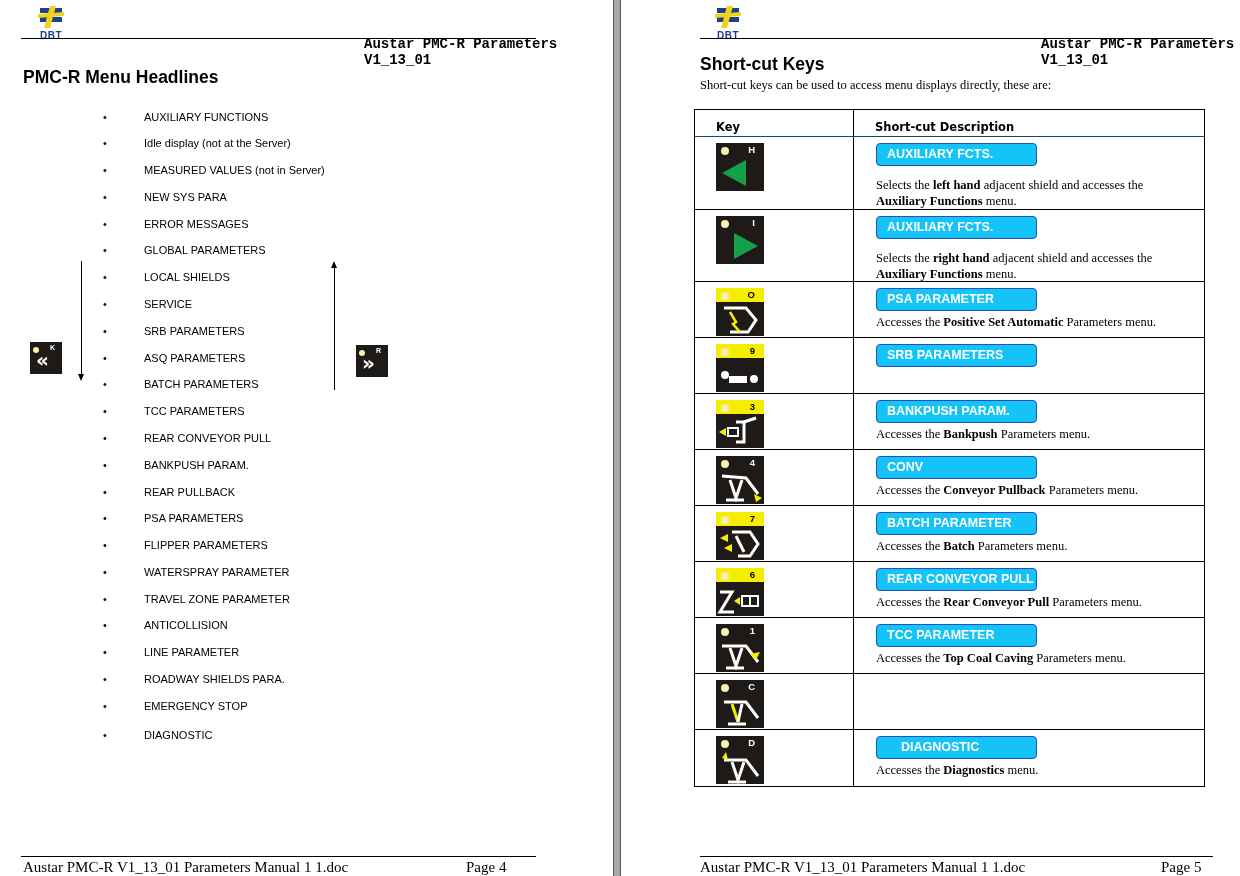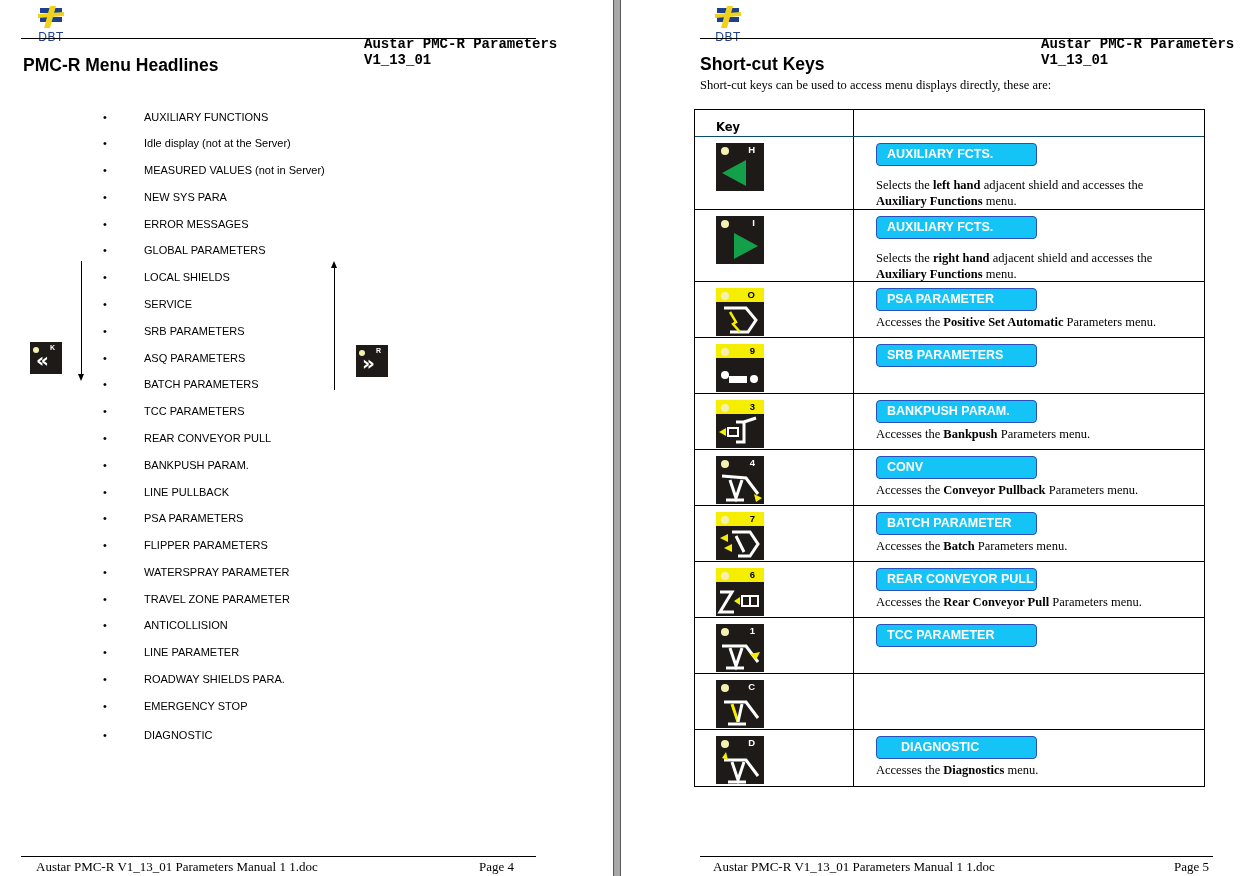--- a/index.html
+++ b/index.html
@@ -6,25 +6,25 @@
   html, body { width: 1240px; height: 876px; overflow: hidden; background: #ffffff; }
   body { position: relative; font-family: "Liberation Sans", sans-serif; color: #000; }
 
   .page { position: absolute; top: 0; height: 876px; background: #fff; }
   .page-left { left: 0; width: 613px; }
   .page-right { left: 621px; width: 619px; }
   .separator { position: absolute; left: 613px; top: 0; width: 8px; height: 876px; background: #a8a8a8; border-left: 1px solid #5a5a5a; border-right: 1px solid #5a5a5a; }
 
   .logo { position: absolute; top: 4px; width: 30px; height: 34px; }
   .logo svg { display: block; }
-  .logo-text { position: absolute; top: 26px; left: 0; width: 30px; text-align: center; font-size: 12px; font-weight: normal; color: #1d3f8c; letter-spacing: 0.5px; }
+  .logo-text { position: absolute; top: 26px; left: 0; width: 30px; text-align: center; font-size: 10px; font-weight: bold; color: #1d3f8c; letter-spacing: 0.5px; }
   .header-title { position: absolute; top: 36px; font-size: 14px; font-weight: bold; font-family: Liberation Mono, monospace; }
   .header-rule { position: absolute; top: 38px; height: 1px; background: #000; }
   .footer-rule { position: absolute; top: 856px; height: 1px; background: #000; }
-  .footer-text { position: absolute; top: 859px; font-family: "Liberation Serif", serif; font-size: 13px; margin-left: 13px; }
+  .footer-text { position: absolute; top: 859px; font-family: "Liberation Serif", serif; font-size: 15px; }
 
   .h1 { position: absolute; font-weight: bold; font-size: 17.5px; }
 
   
   .menu-list { position: absolute; left: 102px; top: 108px; width: 300px; }
   .menu-item { position: absolute; left: 0; height: 18px; font-size: 11px; display: flex; align-items: center; }
   .menu-item .bullet { width: 42px; font-size: 11px; padding-left: 1px; }
   .menu-item .label { white-space: nowrap; }
 
   .arrow-line { position: absolute; width: 1px; background: #000; }
@@ -67,21 +67,21 @@
       <rect x="4" y="4" width="22" height="5" fill="#1d3f8c"></rect>
       <rect x="4" y="13" width="22" height="5" fill="#1d3f8c"></rect>
       <polygon points="8,24 14,2 20,2 14,24" fill="#f0d21c"></polygon>
       <polygon points="2,10 28,8 28,12 2,14" fill="#f0d21c"></polygon>
     </svg>
     <div class="logo-text">DBT</div>
   </div>
   <div class="header-title" style="left:364px;">Austar PMC-R Parameters V1_13_01</div>
   <div class="header-rule" style="left:21px; width:515px;"></div>
 
-  <div class="h1" style="left:23px; top:55px;">PMC-R Menu Headlines</div>
+  <div class="h1" style="left:23px; top:67px;">PMC-R Menu Headlines</div>
 
   <div class="menu-list" id="menu-list">
       <div class="menu-item" style="top: 0px;">
         <span class="bullet">•</span>
         <span class="label">AUXILIARY FUNCTIONS</span>
       </div>
       <div class="menu-item" style="top: 26px;">
         <span class="bullet">•</span>
         <span class="label">Idle display (not at the Server)</span>
       </div>
@@ -128,21 +128,21 @@
       <div class="menu-item" style="top: 321px;">
         <span class="bullet">•</span>
         <span class="label">REAR CONVEYOR PULL</span>
       </div>
       <div class="menu-item" style="top: 348px;">
         <span class="bullet">•</span>
         <span class="label">BANKPUSH PARAM.</span>
       </div>
       <div class="menu-item" style="top: 375px;">
         <span class="bullet">•</span>
-        <span class="label">LINE PULLBACK</span>
+        <span class="label">REAR PULLBACK</span>
       </div>
       <div class="menu-item" style="top: 401px;">
         <span class="bullet">•</span>
         <span class="label">PSA PARAMETERS</span>
       </div>
       <div class="menu-item" style="top: 428px;">
         <span class="bullet">•</span>
         <span class="label">FLIPPER PARAMETERS</span>
       </div>
       <div class="menu-item" style="top: 455px;">
@@ -211,20 +211,21 @@
   </div>
   <div class="header-title" style="left:420px;">Austar PMC-R Parameters V1_13_01</div>
   <div class="header-rule" style="left:79px; width:513px;"></div>
 
   <div class="h1" style="left:79px; top:54px;">Short-cut Keys</div>
   <div class="intro">Short-cut keys can be used to access menu displays directly, these are:</div>
 
   <div class="sc-table">
     <div class="sc-head">
       <div class="c1">Key</div>
+      <div class="c2">Short-cut Description</div>
     </div>
     <div id="sc-rows">
         <div class="sc-row" style="height: 73px;">
           <div class="c1">
             <div class="key-icon ">
               <span class="dot"></span>
               <span class="letter">H</span>
               <svg width="48" height="48" viewBox="0 0 48 48">
                 <polygon points="6,30 30,17 30,43" fill="#14a04a"></polygon>
               </svg>
@@ -367,20 +368,21 @@
               <svg width="48" height="48" viewBox="0 0 48 48">
                 <polyline points="6,22 30,22 42,38" fill="none" stroke="#ffffff" stroke-width="3"></polyline>
                 <polyline points="14,24 20,42 26,24" fill="none" stroke="#ffffff" stroke-width="3"></polyline>
                 <line x1="10" y1="44" x2="28" y2="44" stroke="#ffffff" stroke-width="3"></line>
                 <polygon points="34,30 44,28 40,36" fill="#f6ee00"></polygon>
               </svg>
             </div>
           </div>
           <div class="c2">
             <div class="lcd">TCC PARAMETER</div>
+            <div class="desc" style="top:32px; width:310px;"><span>Accesses the </span><b>Top Coal Caving</b><span> Parameters menu.</span></div>
           </div>
         </div>
         <div class="sc-row" style="height: 56px;">
           <div class="c1">
             <div class="key-icon ">
               <span class="dot"></span>
               <span class="letter">C</span>
               <svg width="48" height="48" viewBox="0 0 48 48">
                 <polyline points="8,22 30,22 42,38" fill="none" stroke="#ffffff" stroke-width="3"></polyline>
                 <line x1="16" y1="24" x2="22" y2="42" stroke="#f6ee00" stroke-width="3"></line>

